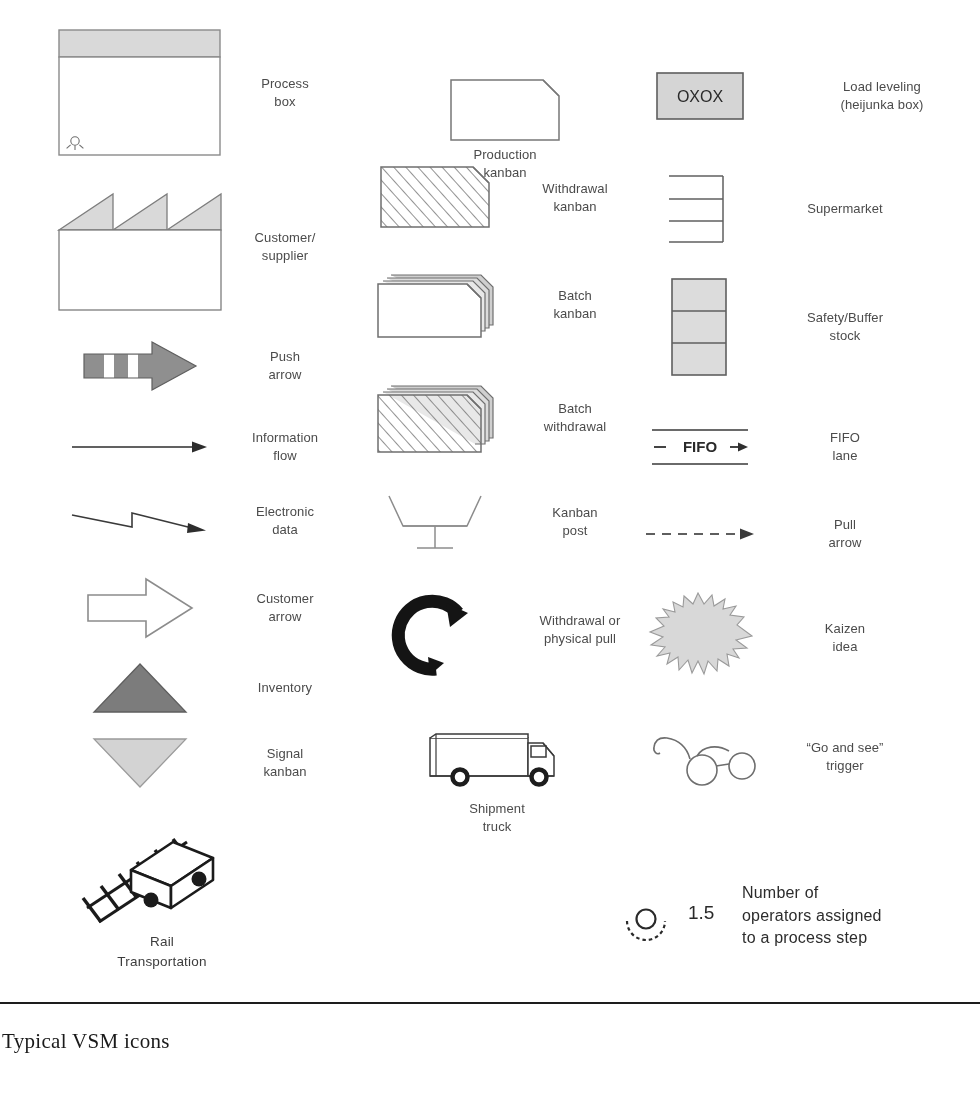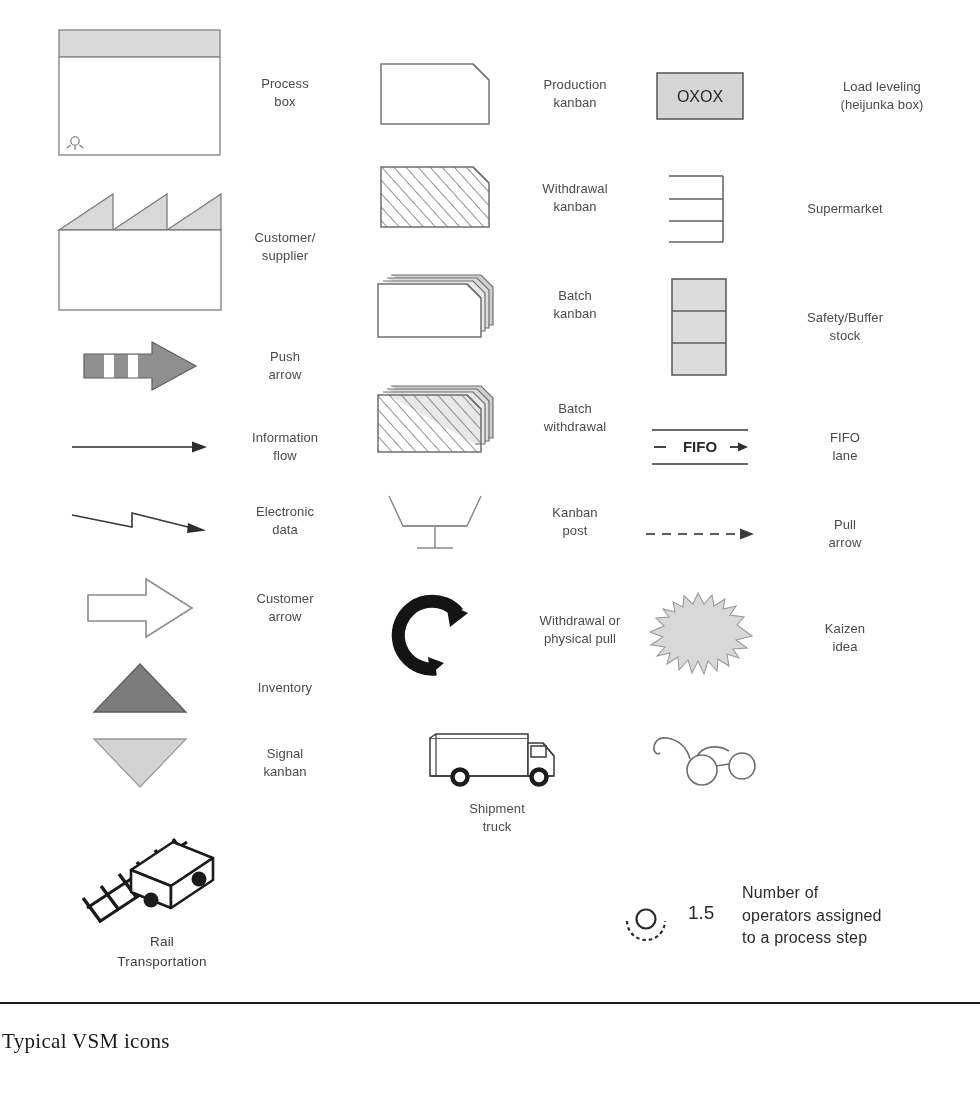--- a/index.html
+++ b/index.html
@@ -167,21 +167,21 @@
   <div class="item" style="left:55px; top:727px; width:300px; height:72px;">
     <div class="glyph" style="width:170px;height:72px;">
       <svg width="100" height="56" viewBox="0 0 100 56">
         <path d="M4 4 L96 4 L50 52 Z" fill="#d3d3d3" stroke="#9b9b9b" stroke-width="1.3"></path>
       </svg>
     </div>
     <div class="label" style="width:120px; white-space:pre-line;">Signal
 kanban</div>
   </div>
 
-  <div class="item" style="left:360px; top:58px; width:290px; height:72px;">
+  <div class="item" style="left:360px; top:74px; width:290px; height:72px;flex-direction:column;">
     <div class="glyph" style="width:150px;height:72px;">
       <svg width="112" height="64" viewBox="0 0 112 64">
         <path d="M2 2 L94 2 L110 18 L110 62 L2 62 Z" fill="#ffffff" stroke="#777777" stroke-width="1.5"></path>
         <path d="M94 2 L110 18" stroke="#777777" stroke-width="1.5" fill="none"></path>
       </svg>
     </div>
     <div class="label" style="width:130px; white-space:pre-line;">Production
 kanban</div>
   </div>
 
@@ -372,20 +372,22 @@
         <g stroke="#6e6e6e" stroke-width="1.6" fill="none">
           <circle cx="61" cy="44" r="15"></circle>
           <circle cx="101" cy="40" r="13"></circle>
           <path d="M75 40 L88 38"></path>
           <path d="M49 33 C46 22 38 14 26 12"></path>
           <path d="M26 12 C18 11 14 15 13 21 C12 26 16 29 19 27"></path>
           <path d="M56 30 C62 20 76 18 88 25"></path>
         </g>
       </svg>
     </div>
+    <div class="label" style="width:190px; white-space:pre-line;">“Go and see”
+trigger</div>
   </div>
 
   <div style="position:absolute; left:62px; top:826px; width:200px;">
     <div style="width:200px;height:100px;display:flex;align-items:center;justify-content:center;">
       <svg width="190" height="100" viewBox="0 0 190 100">
 
         <g stroke="#1b1b1b" stroke-width="3" fill="none">
           <path d="M20 82 L120 16"></path>
           <path d="M32 96 L132 30"></path>
         </g>

